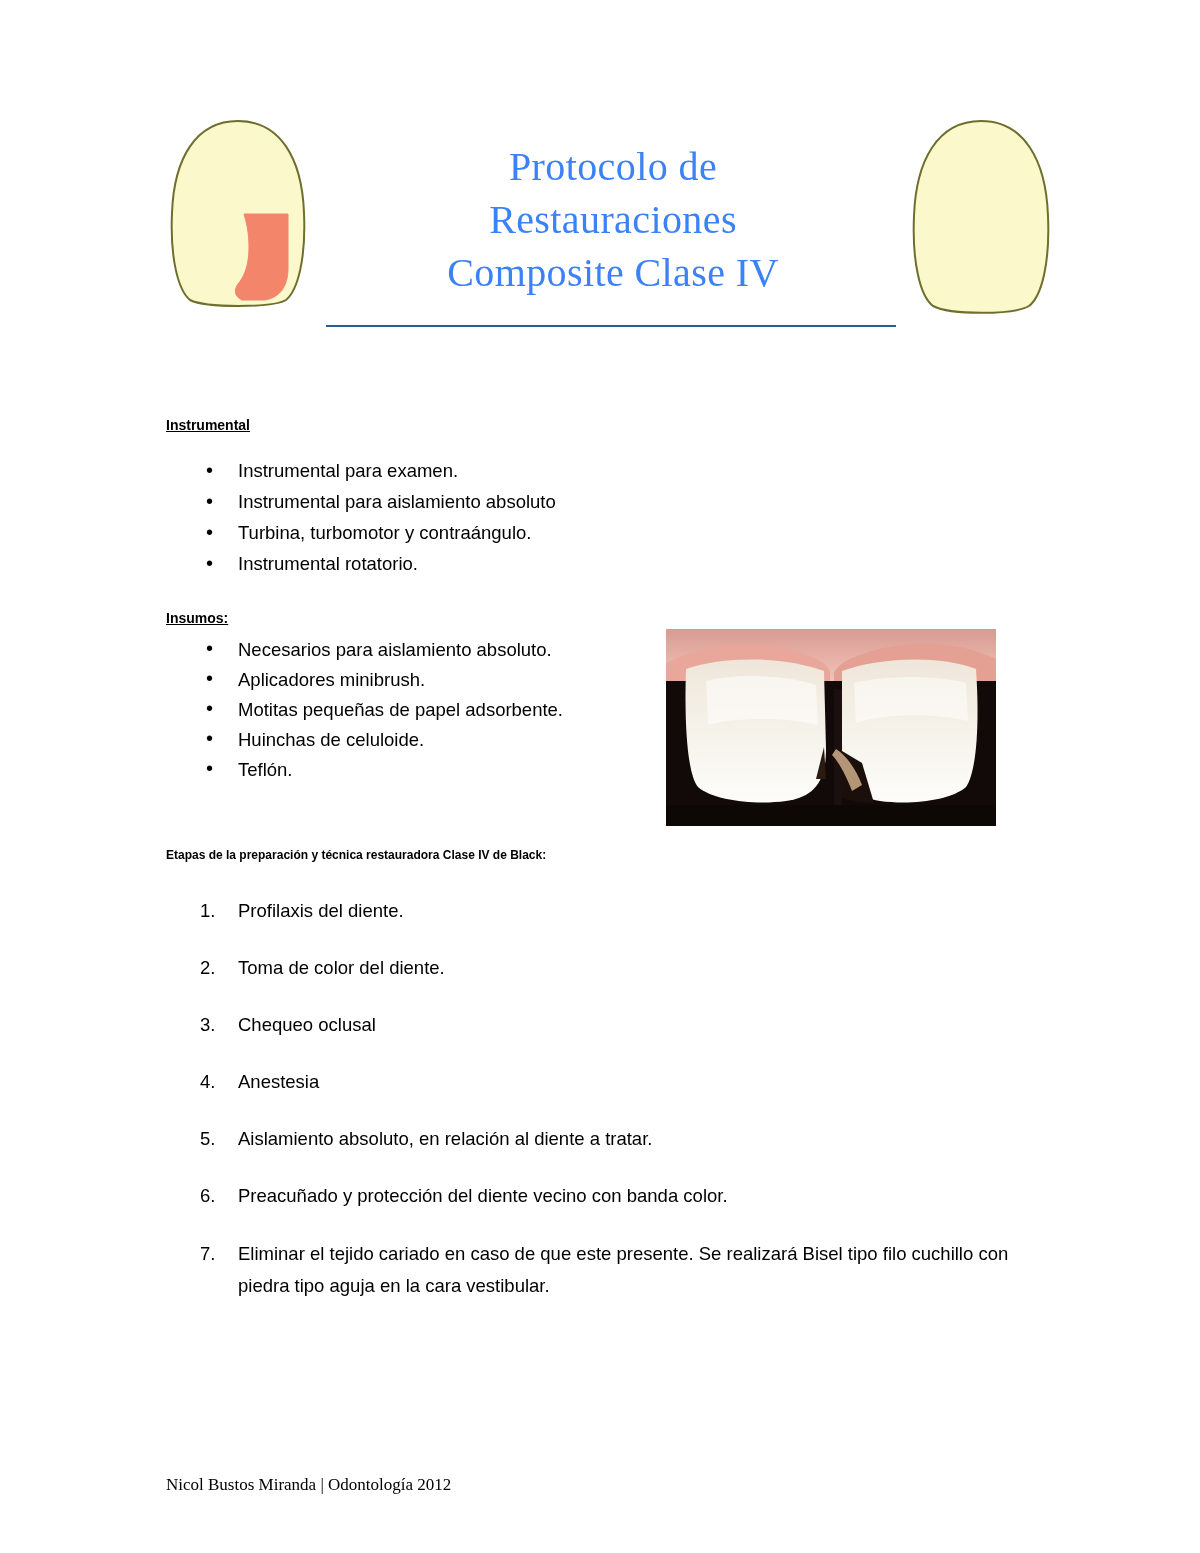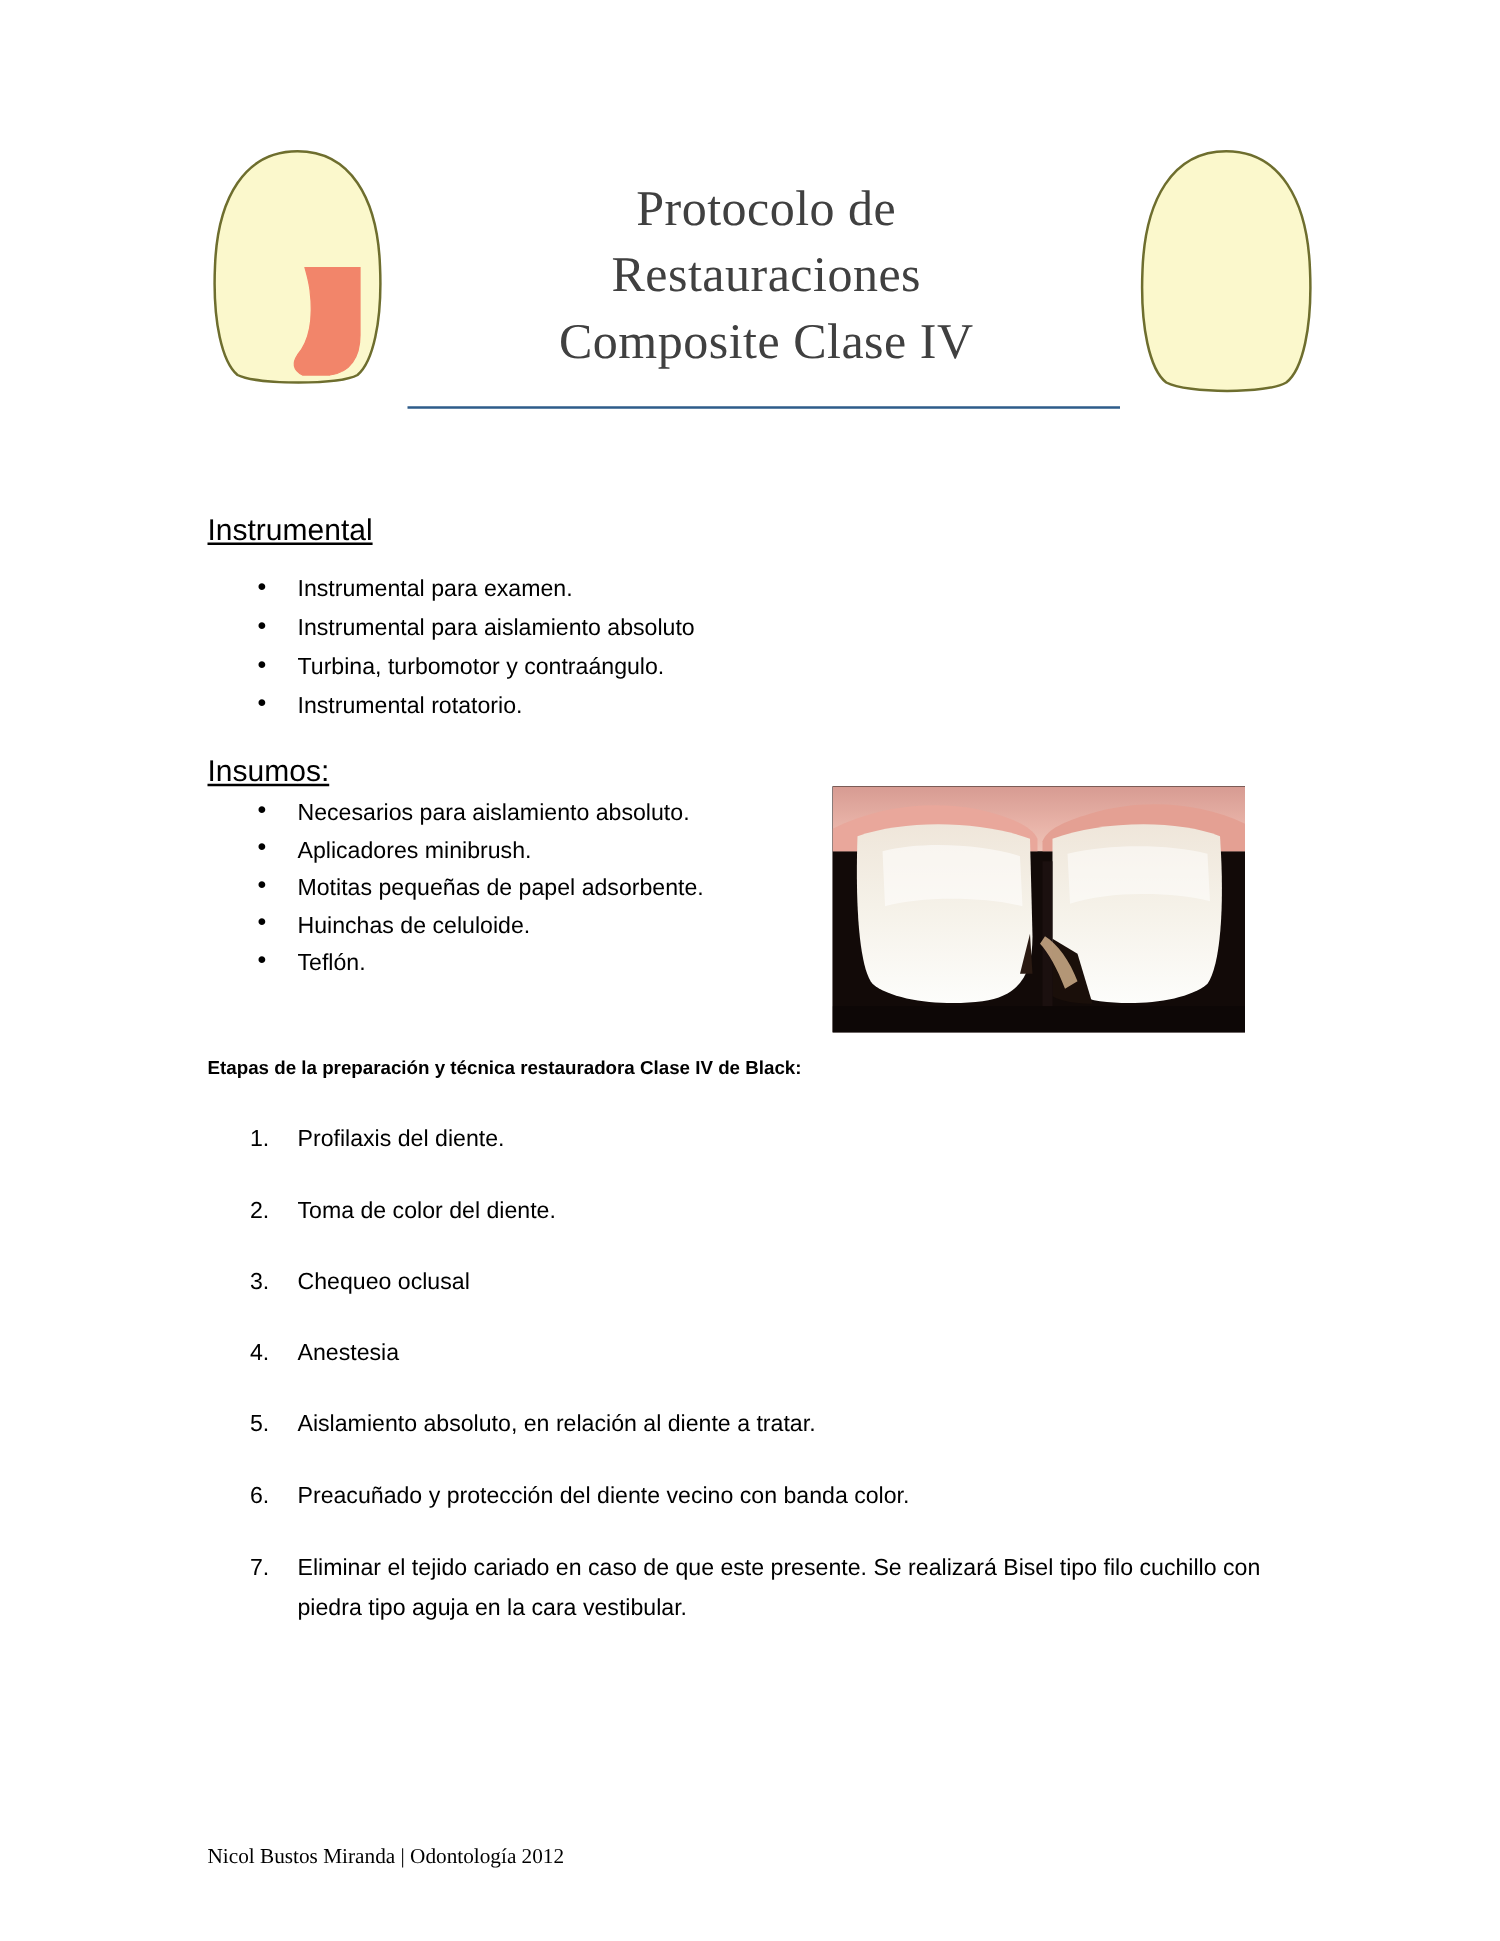--- a/index.html
+++ b/index.html
@@ -42,42 +42,42 @@
     position: absolute;
     left: 330px;
     top: 140px;
     width: 566px;
     text-align: center;
   }
   .title-line {
     font-family: "Liberation Serif", serif;
     font-size: 40px;
     line-height: 53px;
-    color: #404040;
+    color: #3b82f6;
     letter-spacing: 0.4px;
   }
   .title-rule {
     position: absolute;
     left: 326px;
     top: 325px;
     width: 570px;
     height: 0;
     border-top: 2px solid #2E5C8A;
   }
 
   
   .content {
     position: absolute;
     left: 166px;
     top: 412px;
     width: 880px;
   }
   .sec-heading {
-    font-size: 24px;
-    font-weight: 400;
+    font-size: 14px;
+    font-weight: 700;
     text-decoration: underline;
     margin: 0 0 0 0;
     line-height: 26px;
   }
   ul.bullets {
     list-style: none;
     margin: 18px 0 0 0;
     padding: 0;
   }
   ul.bullets li {
@@ -112,21 +112,21 @@
     width: 330px;
     height: 197px;
     overflow: hidden;
     border: 0;
     background: #1a0d0a;
   }
   .photo svg { display: block; }
 
   .etapas-heading {
     margin-top: 58px;
-    font-size: 15px;
+    font-size: 12px;
     font-weight: 700;
     line-height: 26px;
   }
   ol.steps {
     list-style: none;
     margin: 28px 0 0 0;
     padding: 0;
     counter-reset: step;
   }
   ol.steps li {

